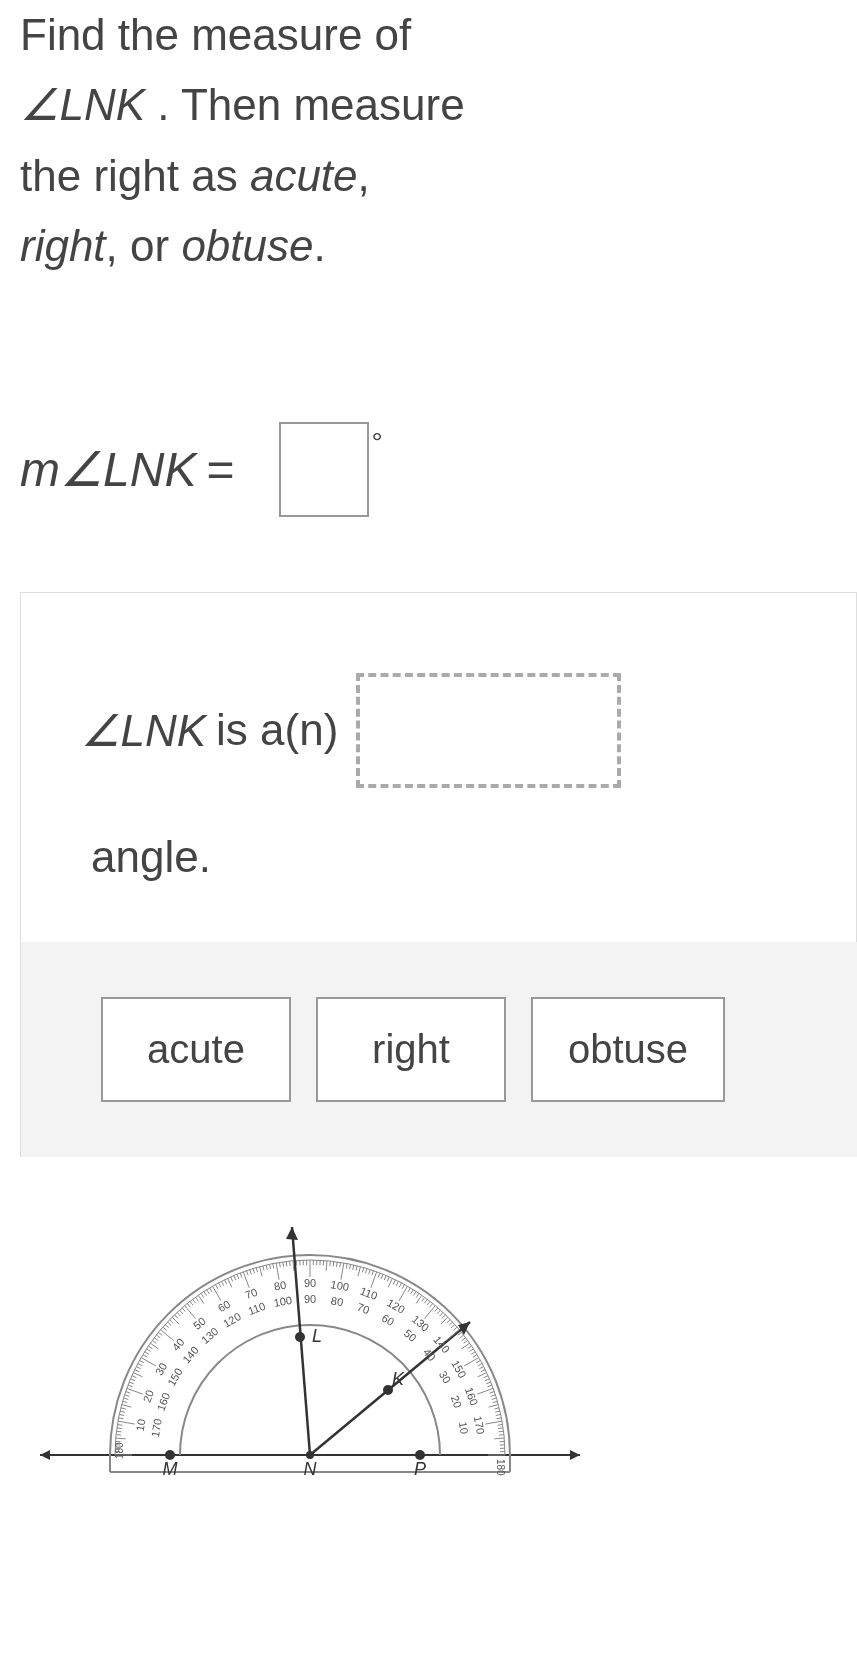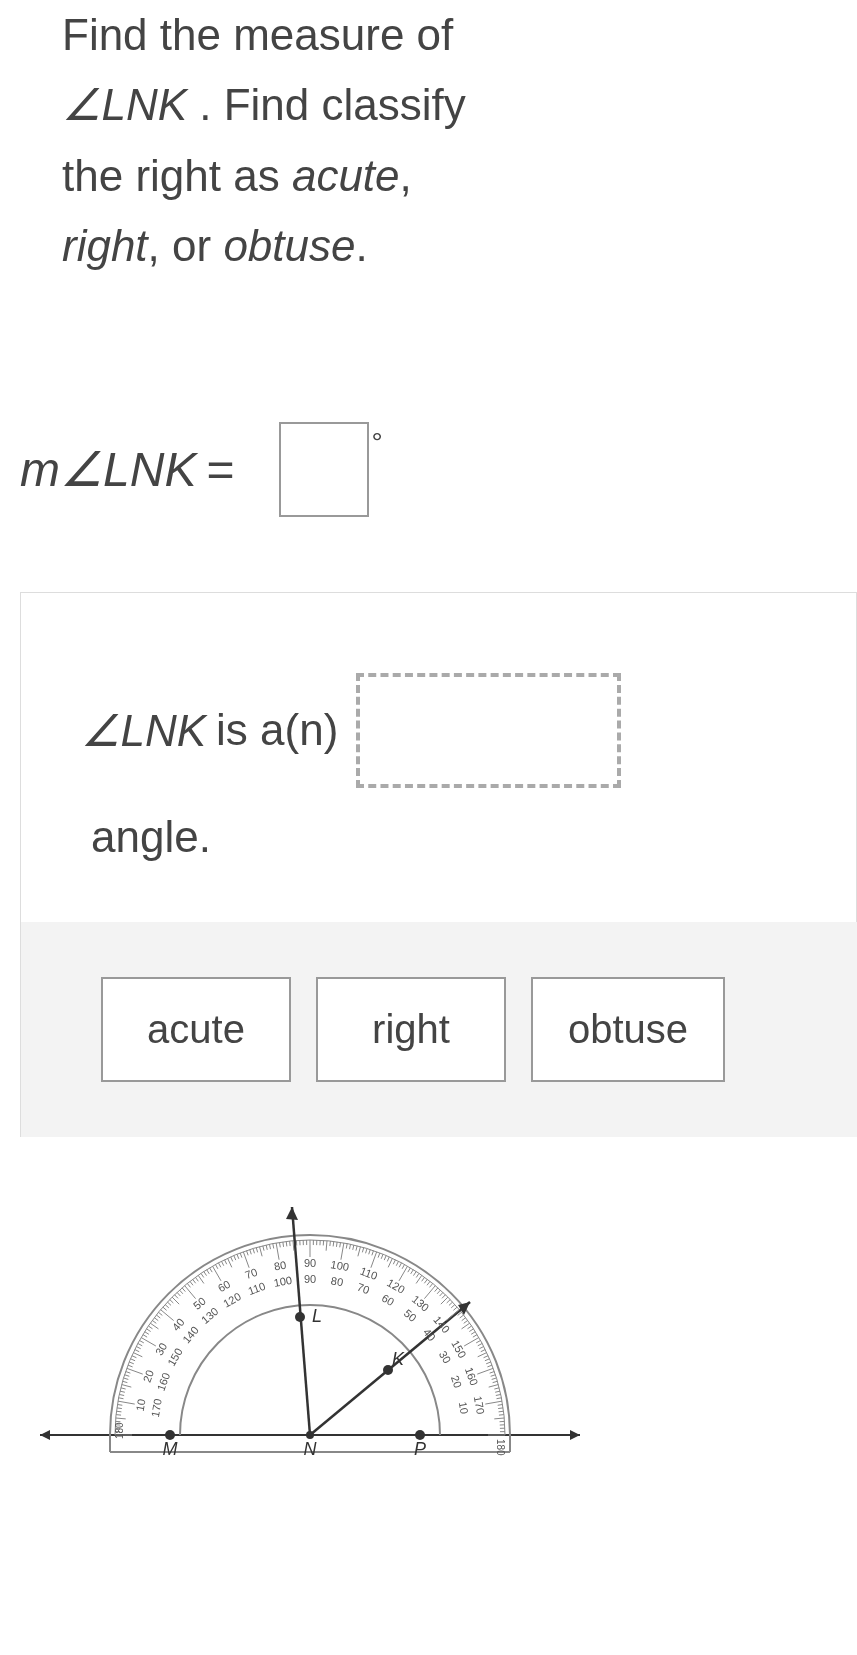--- a/index.html
+++ b/index.html
@@ -13,21 +13,20 @@
       width: 857px;
       height: 1655px;
       position: relative;
       color: #333;
     }
     .problem-text {
       font-size: 44px;
       line-height: 1.6;
       padding: 0 20px;
       color: #444;
-      margin-left: 42px;
     }
     .italic {
       font-style: italic;
     }
     .answer-row {
       display: flex;
       align-items: center;
       padding: 0 20px;
       margin-top: 140px;
       font-size: 48px;
@@ -70,21 +69,21 @@
       flex-wrap: wrap;
       gap: 10px;
     }
     .drop-zone {
       width: 265px;
       height: 115px;
       border: 4px dashed #aaa;
       margin-left: 8px;
     }
     .classify-line2 {
-      margin-top: 24px;
+      margin-top: 44px;
       margin-left: 10px;
     }
     .options-bar {
       background: #f3f3f3;
       padding: 55px 80px;
       display: flex;
       gap: 25px;
       margin-left: 20px;
       border-left: 1px solid #ddd;
     }
@@ -108,21 +107,21 @@
       position: absolute;
       top: 0;
       left: 0;
     }
   </style>
 </head>
 <body>
 
 <div class="problem-text">
   <span>Find the measure of</span><br>
-  <span class="italic">∠LNK</span><span> . Find classify</span><br>
+  <span class="italic">∠LNK</span><span> . Then measure</span><br>
   <span>the right as </span><span class="italic">acute</span><span>,</span><br>
   <span class="italic">right</span><span>, or </span><span class="italic">obtuse</span><span>.</span>
 </div>
 
 <div class="answer-row">
   <span>m </span>
   <span>∠LNK</span>
   <span class="eq"> = </span>
   <div class="input-box"></div>
   <span class="degree">°</span>

